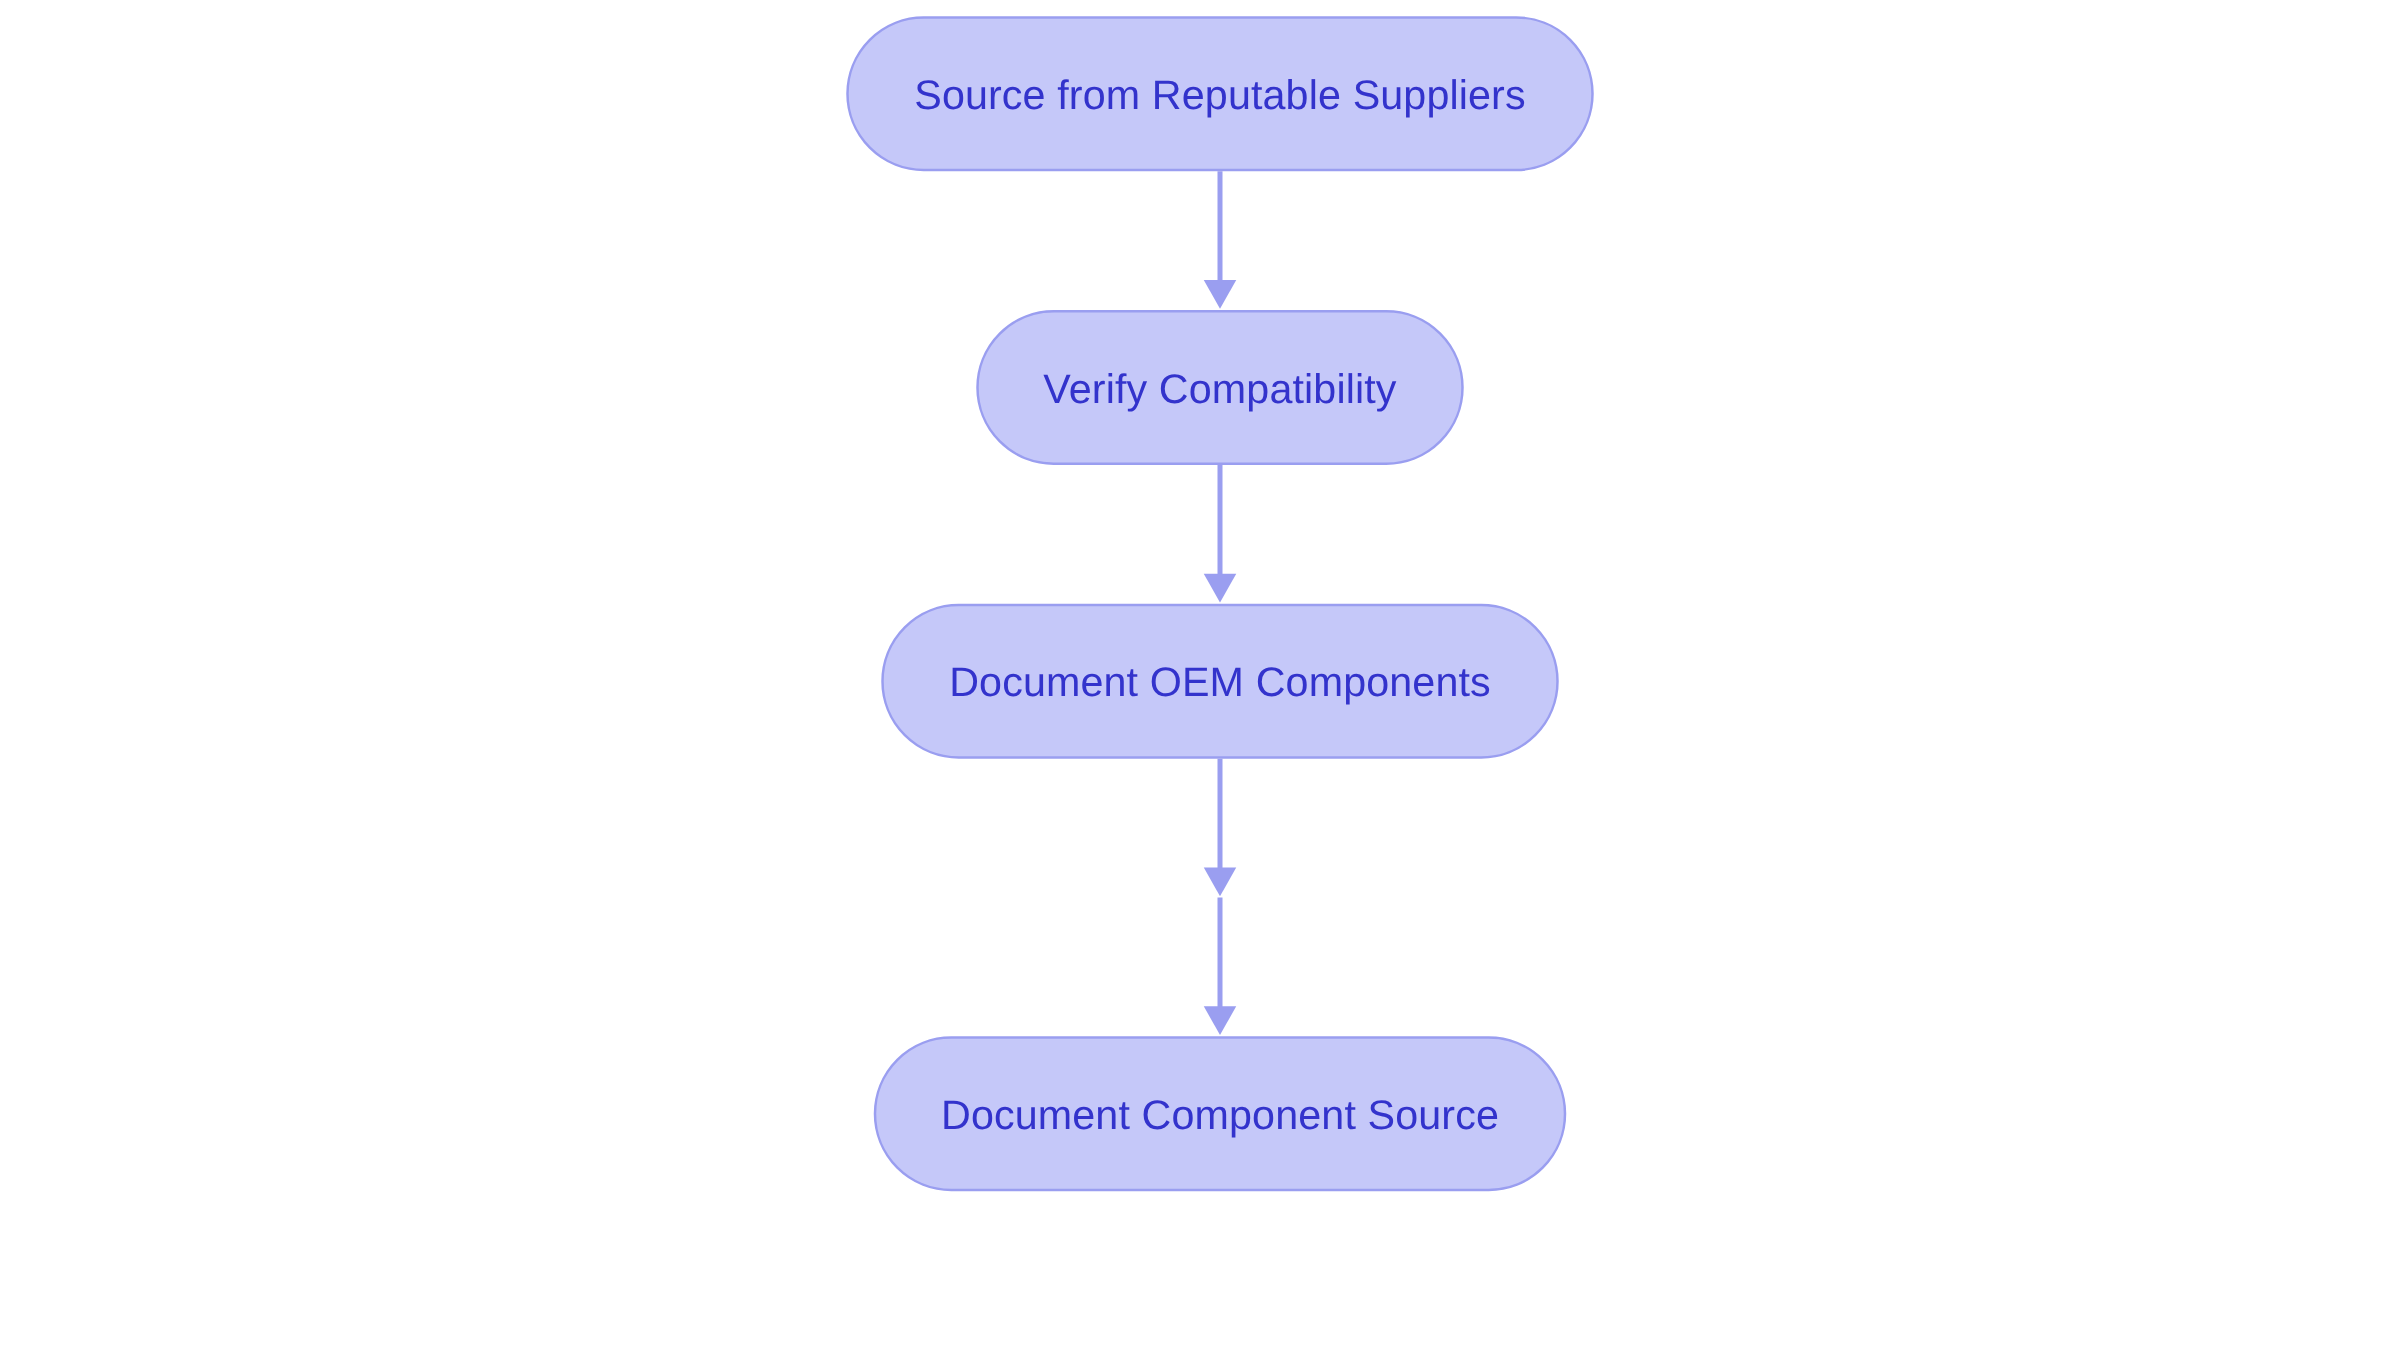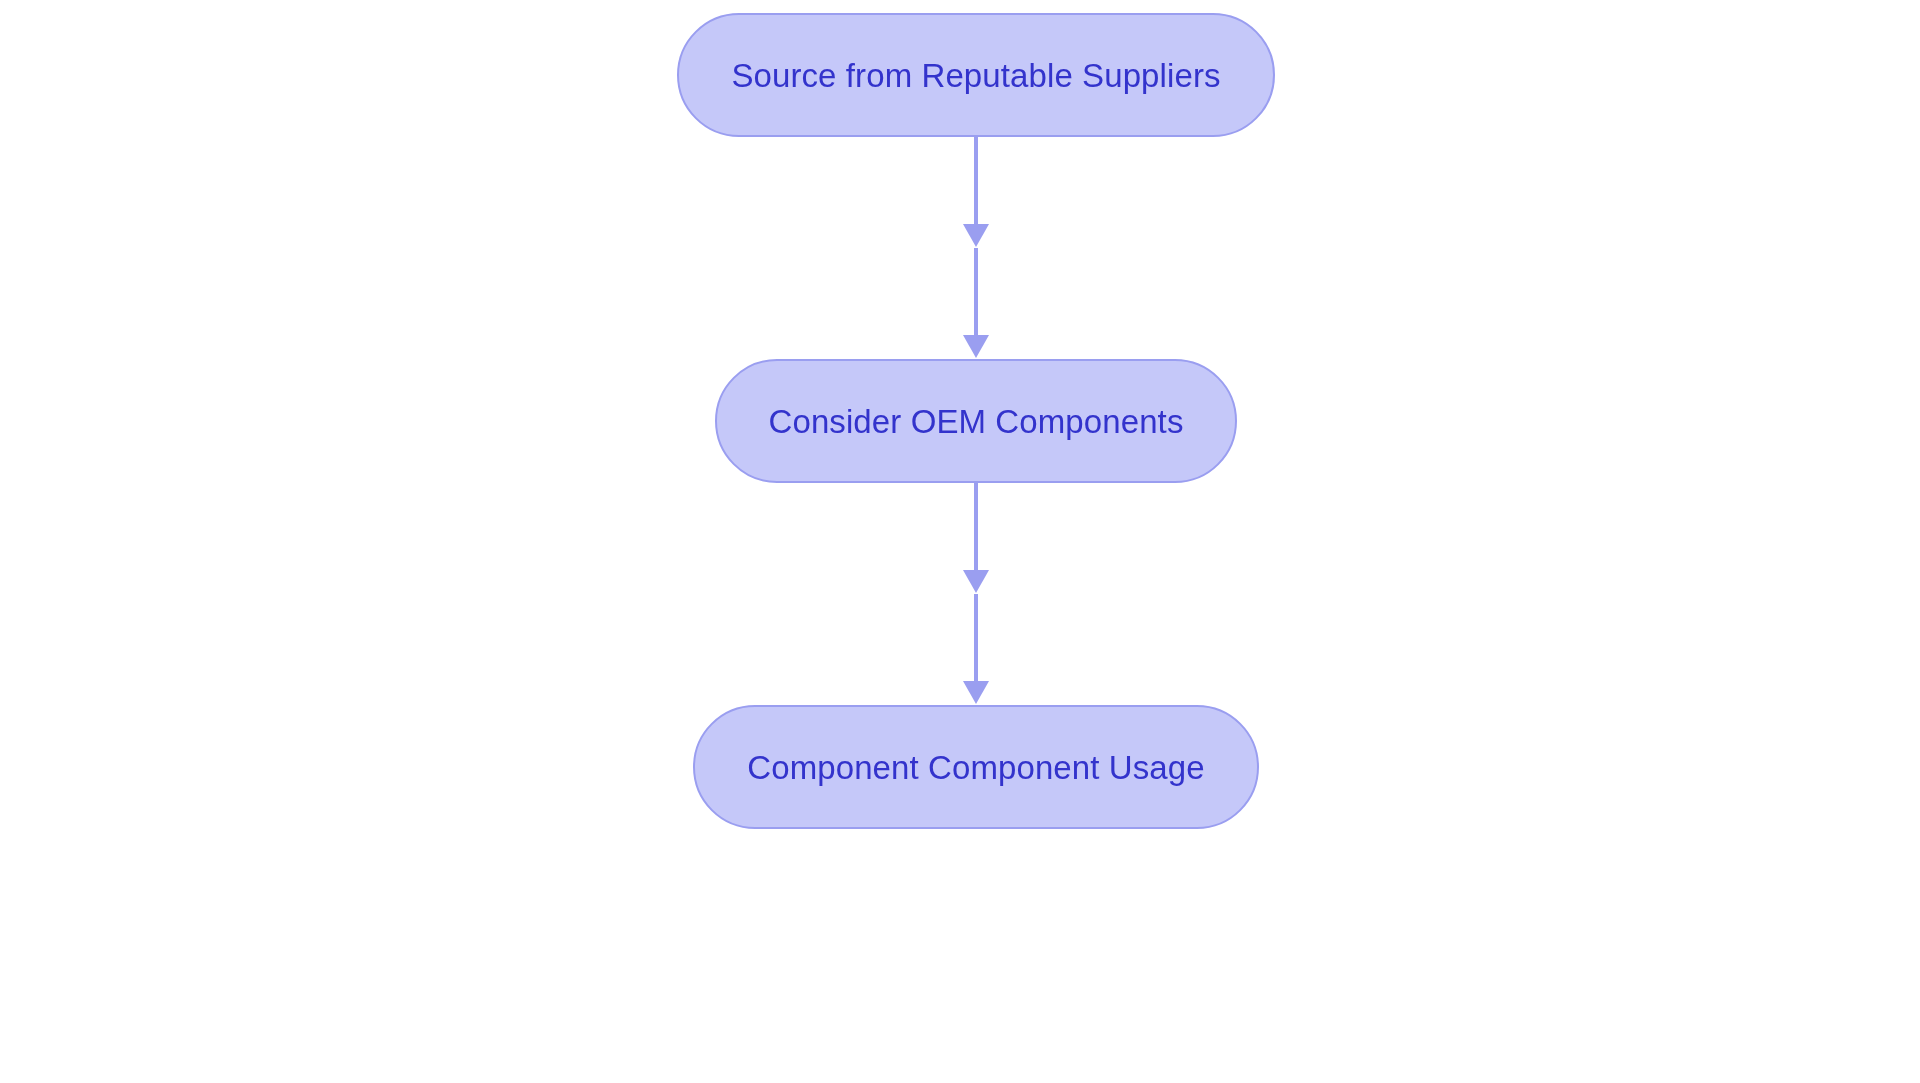--- a/index.html
+++ b/index.html
@@ -98,39 +98,42 @@
 
     <div class="flow-node n0">
       <span class="flow-node-label">Source from Reputable Suppliers</span>
     </div>
 
     <div class="flow-connector">
       <div class="connector-line"></div>
       <div class="connector-arrowhead"></div>
     </div>
 
+    <div class="flow-node n1">
+      <span class="flow-node-label">Verify Compatibility</span>
+    </div>
 
     <div class="flow-connector">
       <div class="connector-line"></div>
       <div class="connector-arrowhead"></div>
     </div>
 
     <div class="flow-node n2">
-      <span class="flow-node-label">Consider OEM Components</span>
+      <span class="flow-node-label">Document OEM Components</span>
     </div>
 
     <div class="flow-connector">
       <div class="connector-line"></div>
       <div class="connector-arrowhead"></div>
     </div>
 
 
     <div class="flow-connector">
       <div class="connector-line"></div>
       <div class="connector-arrowhead"></div>
     </div>
 
     <div class="flow-node n4">
-      <span class="flow-node-label">Component Component Usage</span>
+      <span class="flow-node-label">Document Component Source</span>
     </div>
 
   </div>
 </div>
 
 </body></html>

